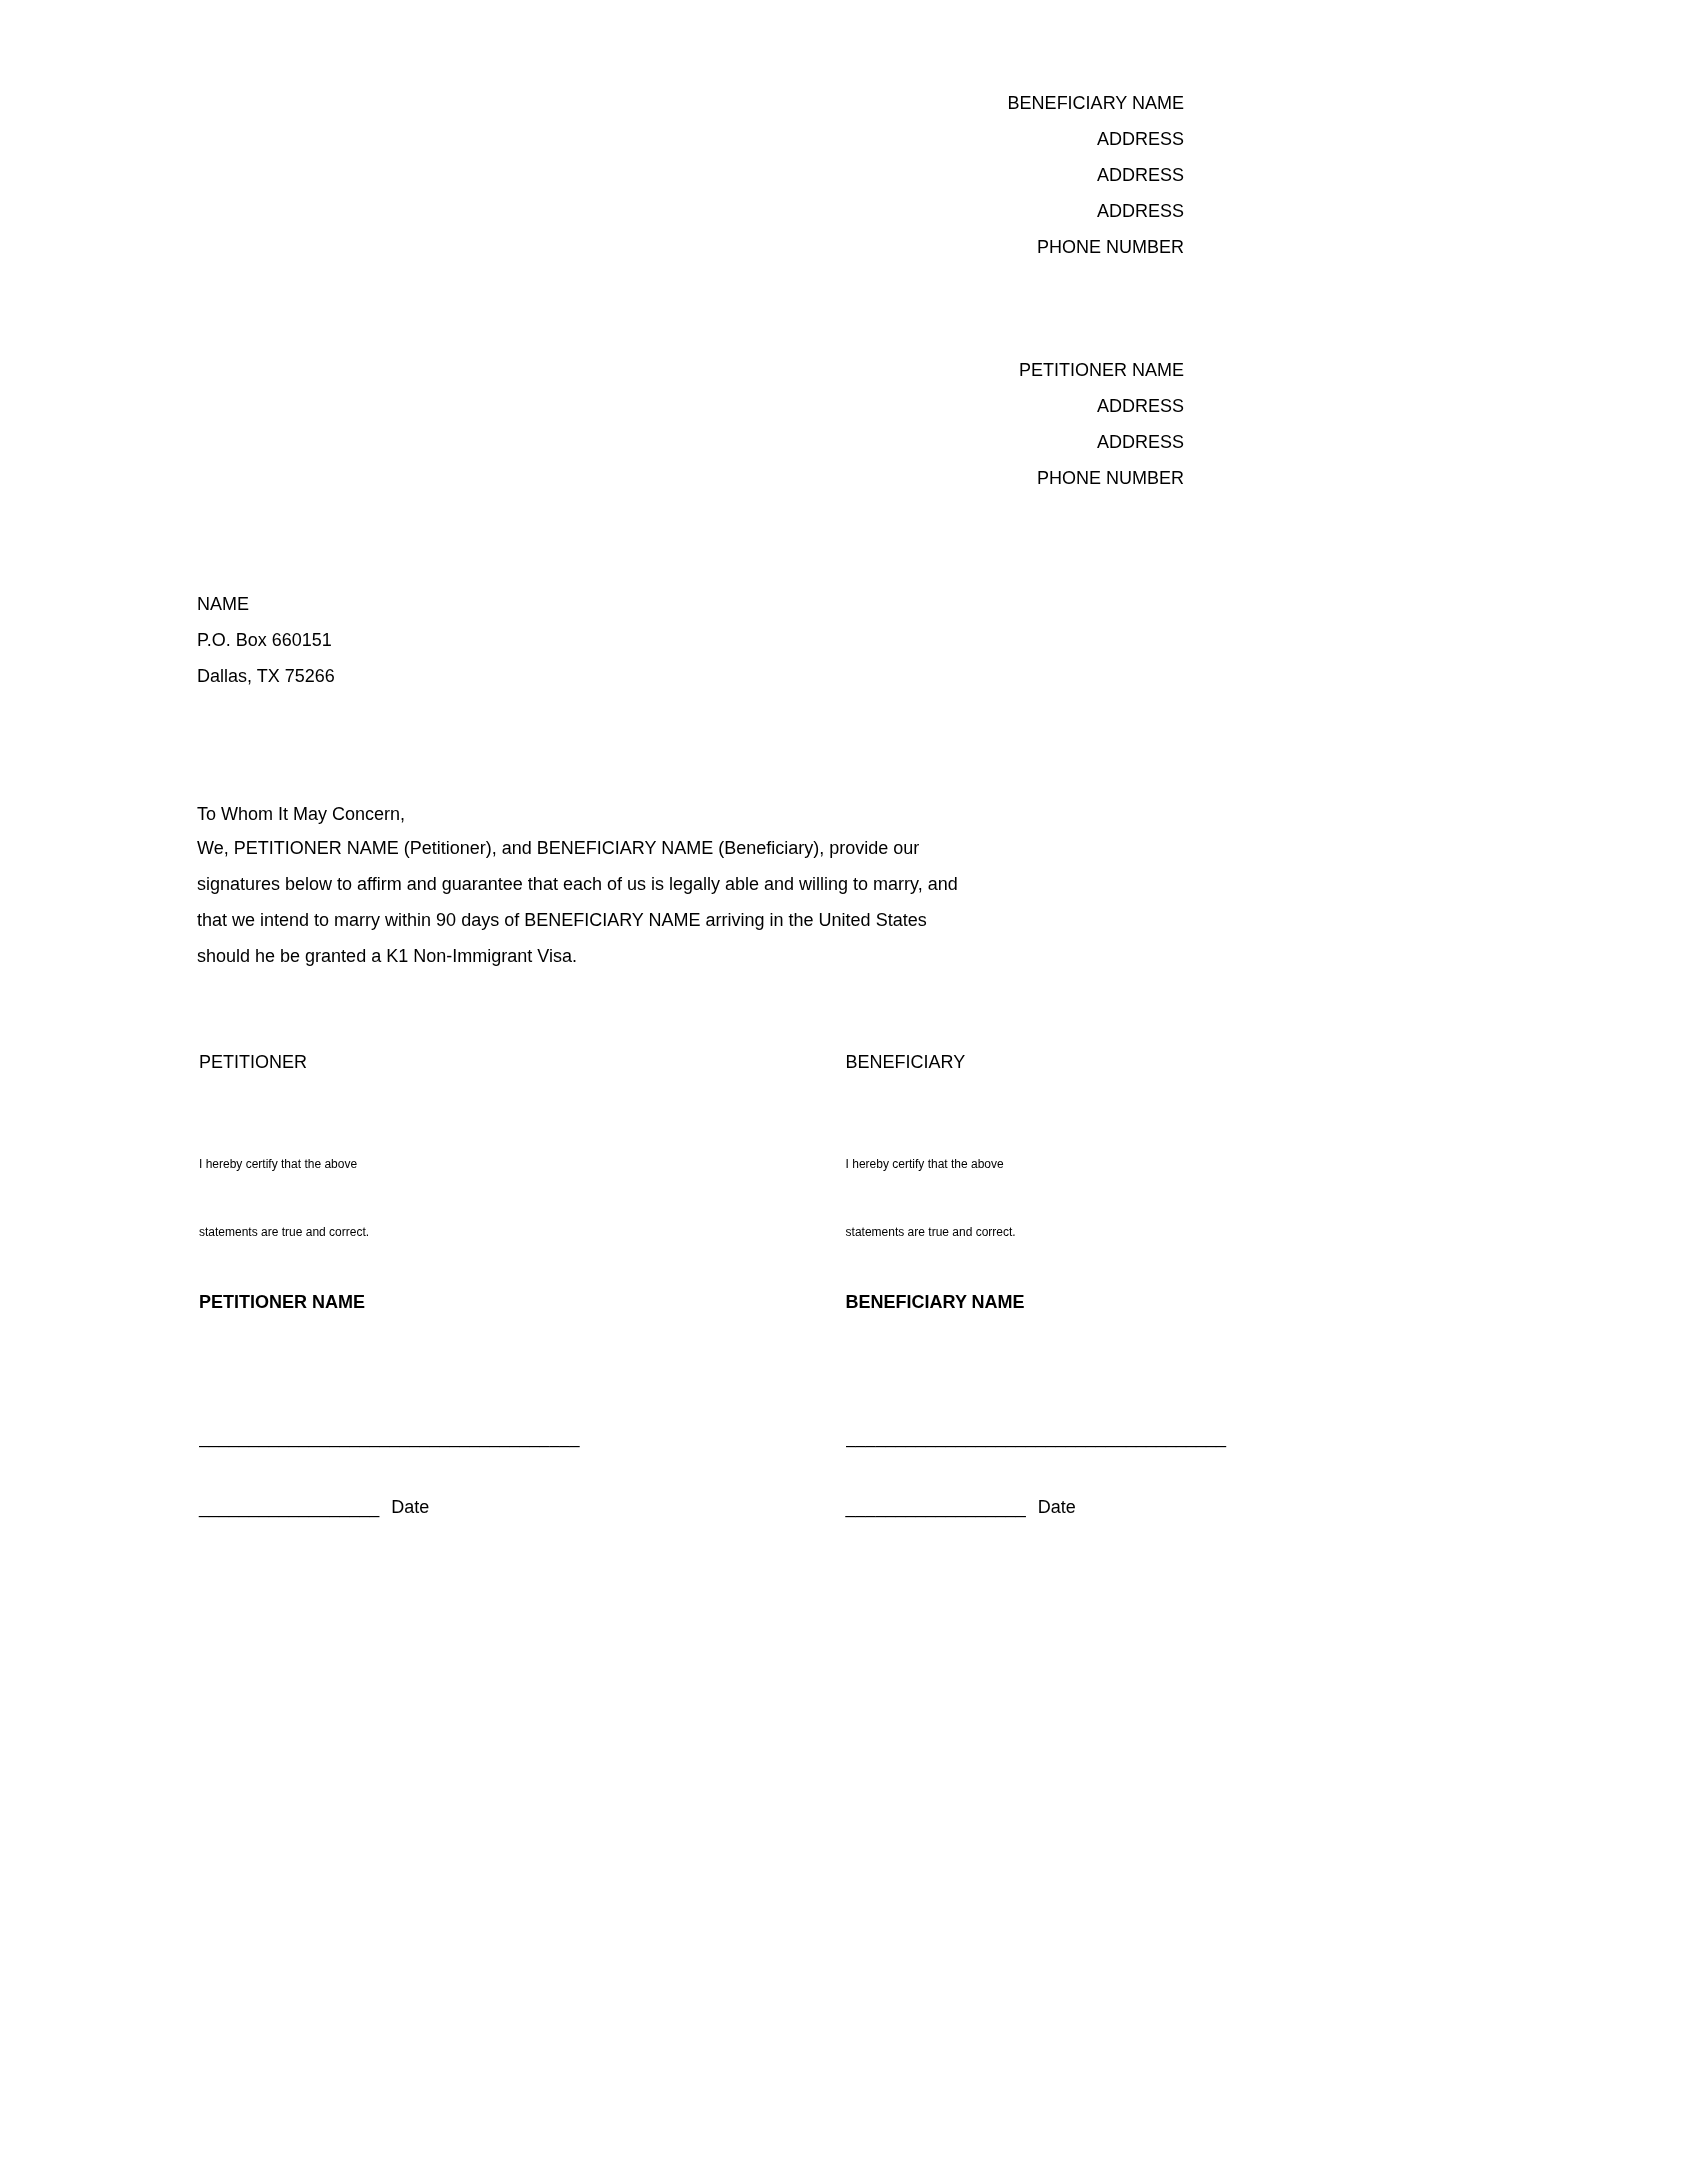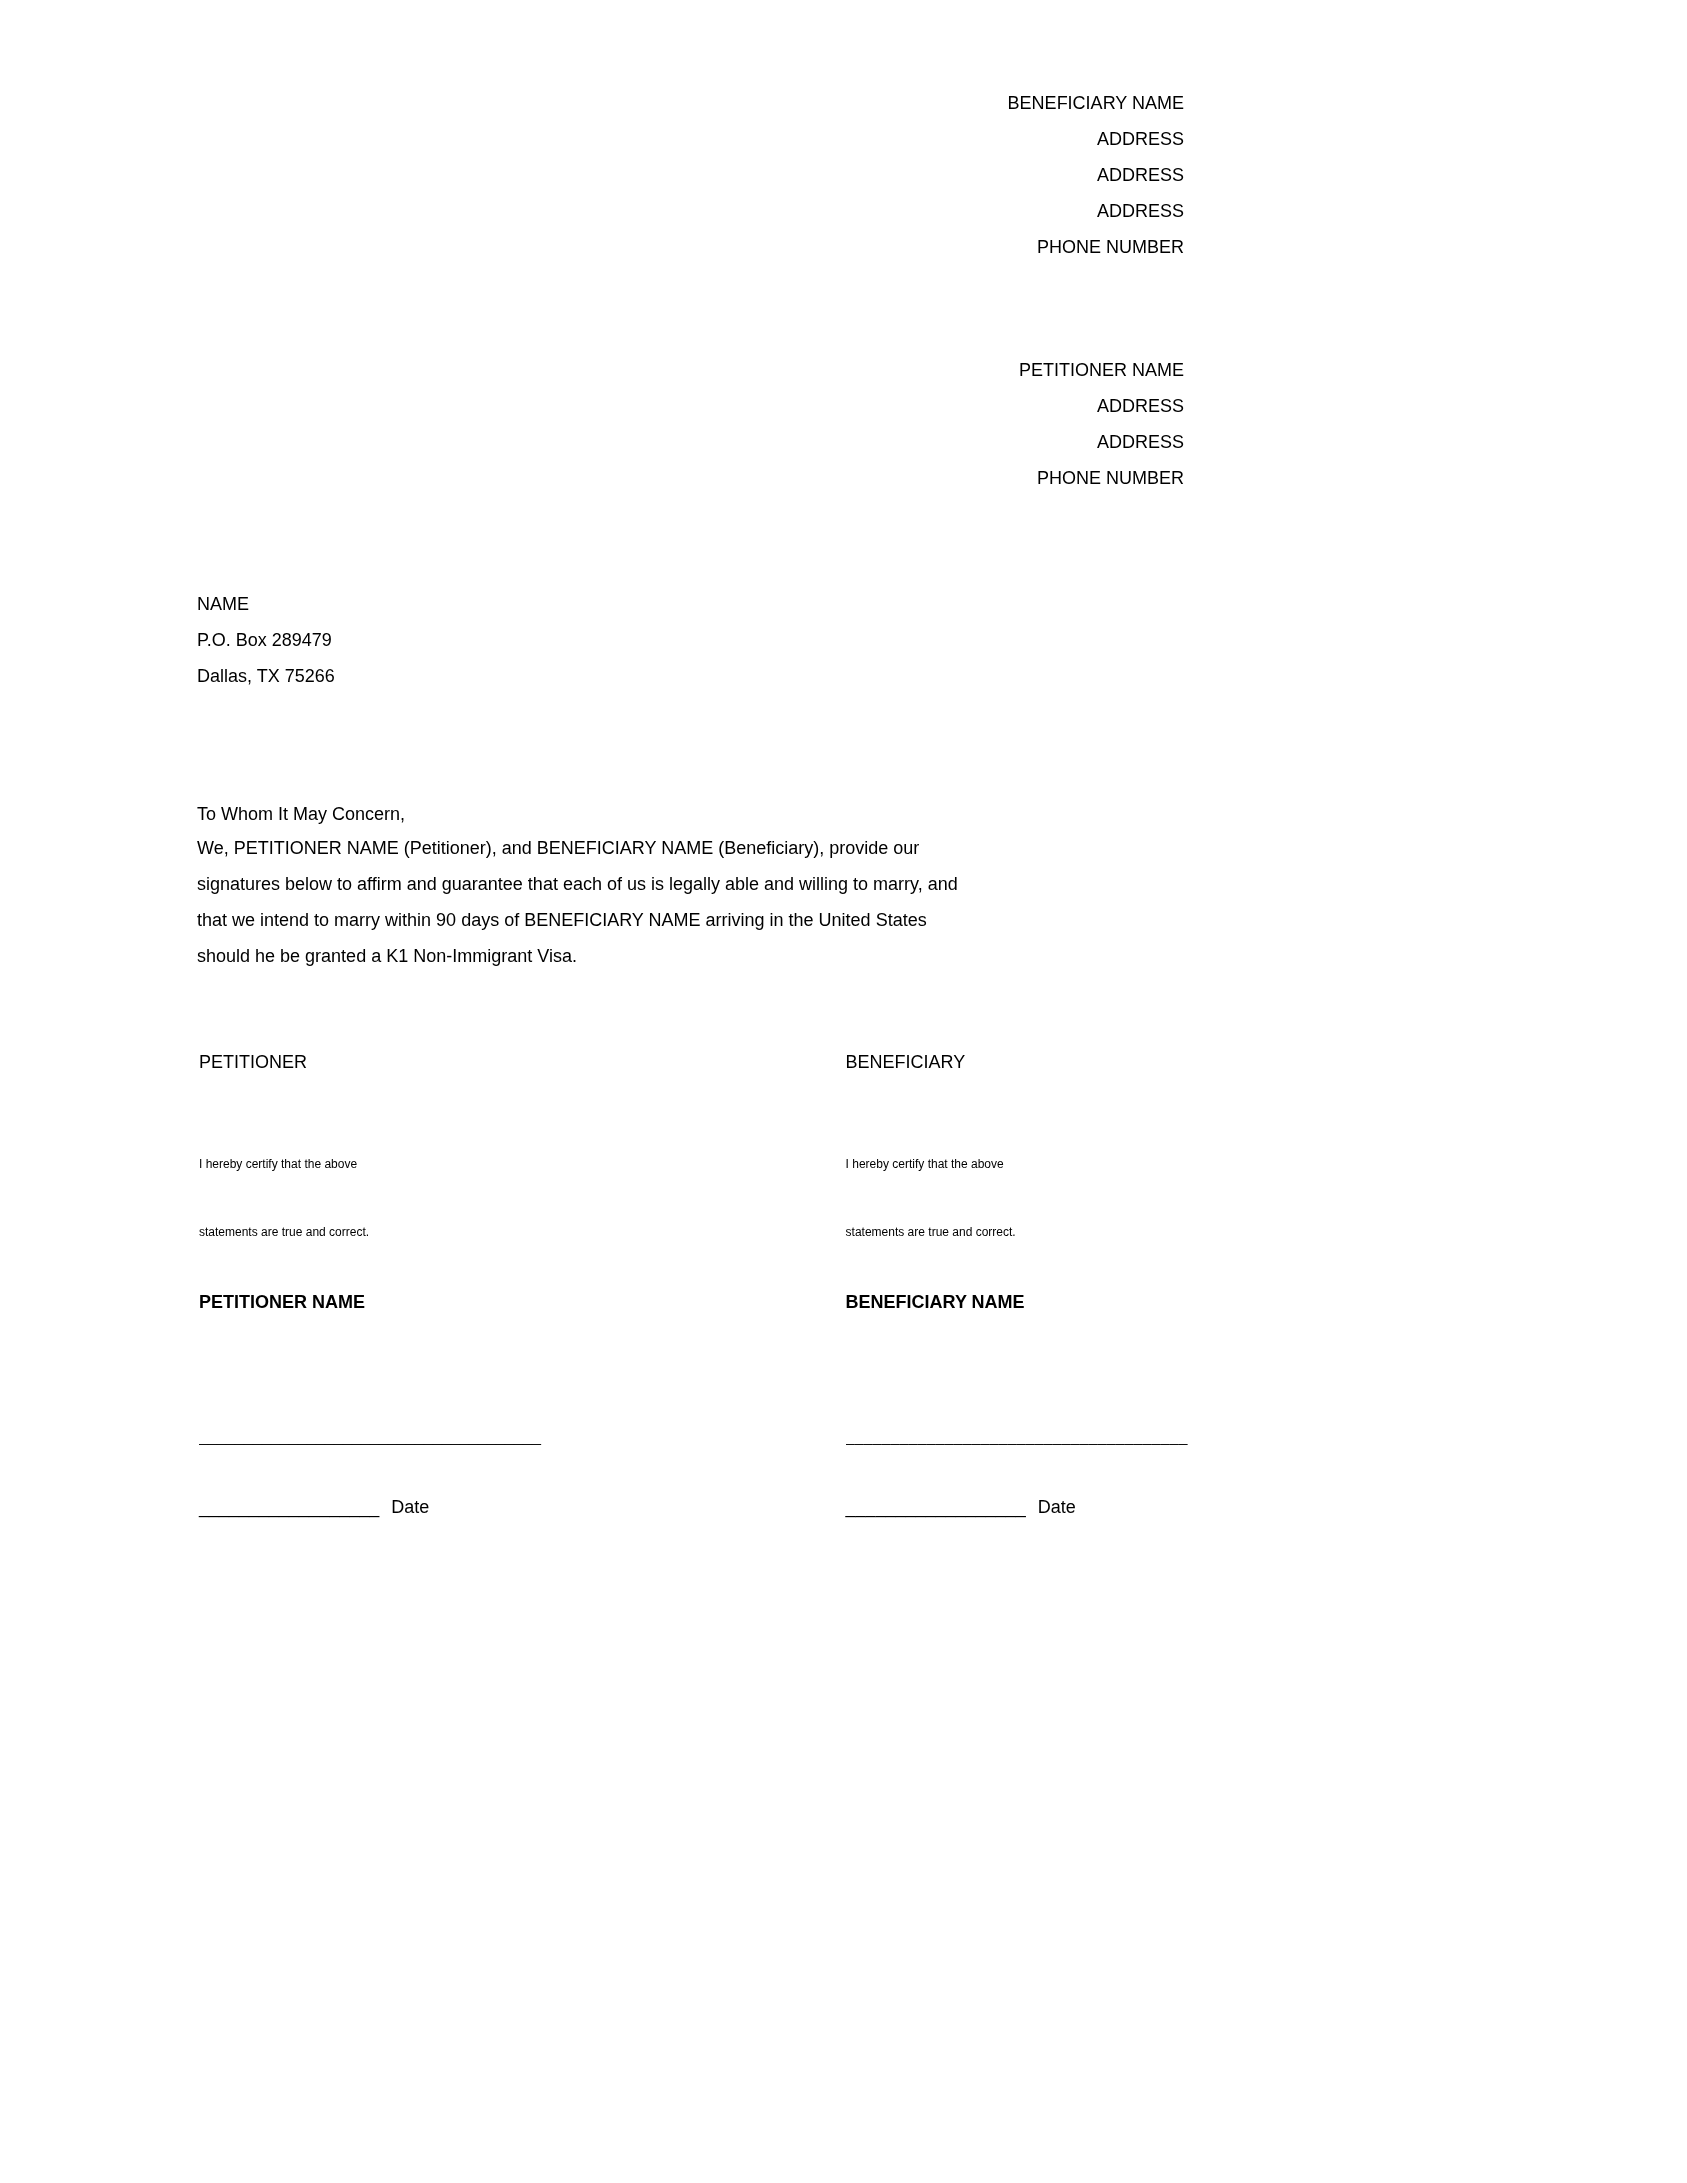--- a/index.html
+++ b/index.html
@@ -111,21 +111,20 @@
   .spacer-sm { height: 34px; }
   .spacer-lg { height: 99px; }
 
   
   .rule {
     font-size: 18px;
     line-height: 36px;
     letter-spacing: 0px;
     white-space: pre;
     overflow: hidden;
-    font-family: Liberation Serif, serif;
   }
   .date-row {
     font-size: 18px;
     line-height: 36px;
     white-space: pre;
   }
   .date-label { padding-left: 12px; }
 </style>
 </head>
 <body>
@@ -142,21 +141,21 @@
 
   <div class="contact-block" id="petitioner-block">
     <div class="contact-line">PETITIONER NAME</div>
     <div class="contact-line">ADDRESS</div>
     <div class="contact-line">ADDRESS</div>
     <div class="contact-line">PHONE NUMBER</div>
   </div>
 
   <div id="recipient-block">
     <div class="recipient-line">NAME</div>
-    <div class="recipient-line">P.O. Box 289479</div>
+    <div class="recipient-line">P.O. Box 660151</div>
     <div class="recipient-line">Dallas, TX 75266</div>
   </div>
 
   <div id="salutation">To Whom It May Concern,</div>
 
   <div id="body-paragraph">
     <div class="body-line">We, PETITIONER NAME (Petitioner), and BENEFICIARY NAME (Beneficiary), provide our</div>
     <div class="body-line">signatures below to affirm and guarantee that each of us is legally able and willing to marry, and</div>
     <div class="body-line">that we intend to marry within 90 days of BENEFICIARY NAME arriving in the United States</div>
     <div class="body-line">should he be granted a K1 Non-Immigrant Visa.</div>

